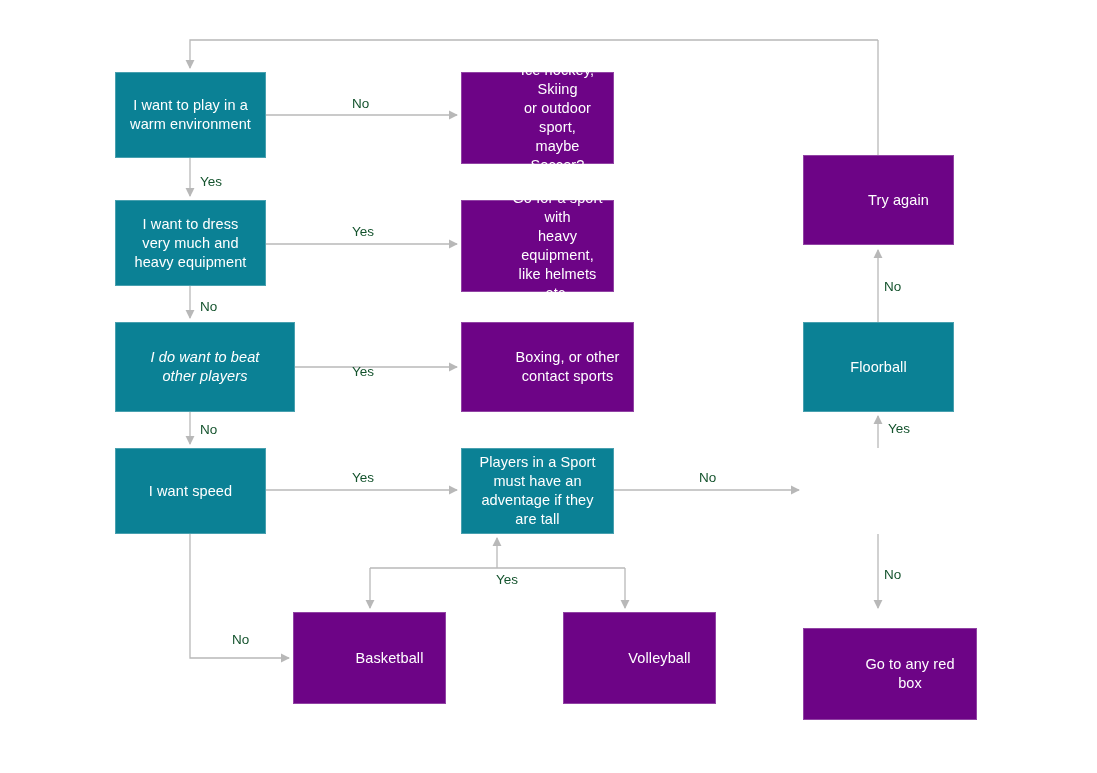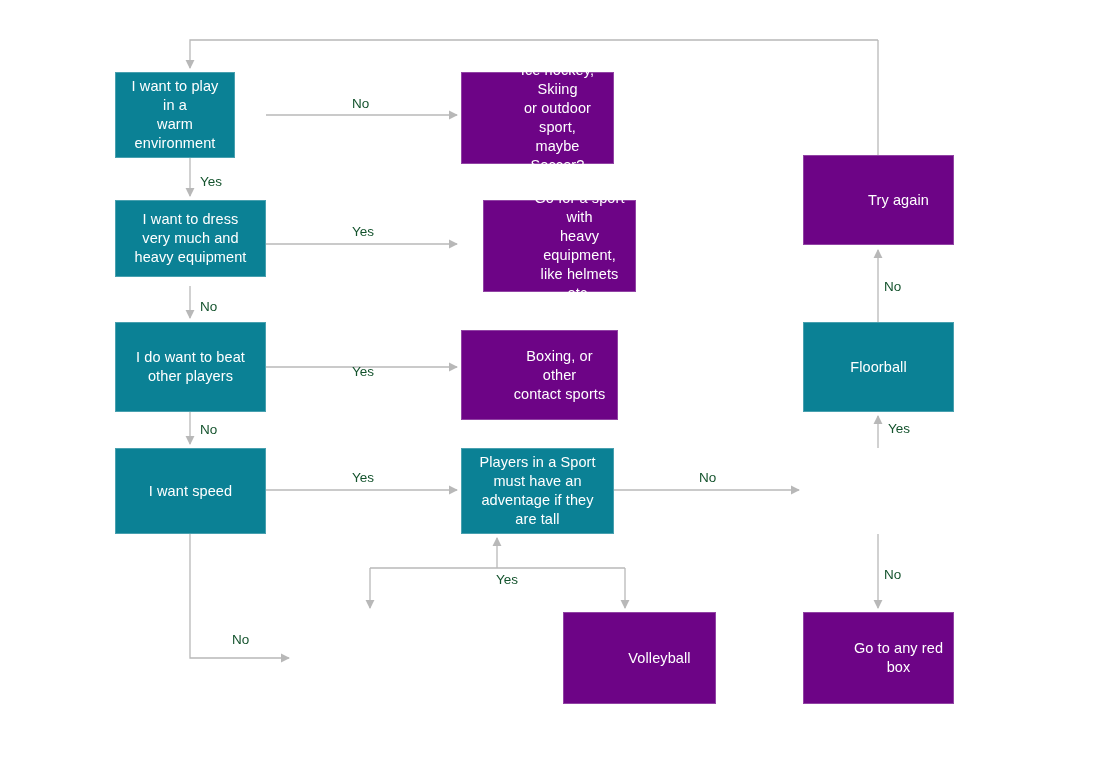--- a/index.html
+++ b/index.html
@@ -93,44 +93,45 @@
 
       <path d="M 878 448 L 878 416" marker-end="url(#arrow)"></path>
 
       <path d="M 878 534 L 878 608" marker-end="url(#arrow)"></path>
 
       <path d="M 878 322 L 878 250" marker-end="url(#arrow)"></path>
 
     </g>
   </svg>
 
-  <div class="node teal" style="left:115px; top:72px;  width:120px; height:86px;">I want to play in a
+  <div class="node teal" style="left:115px; top:72px;  width:151px; height:86px;">I want to play in a
 warm environment</div>
   <div class="node purple" style="left:461px; top:72px;  width:153px; height:92px;">Ice hockey, Skiing
 or outdoor sport,
 maybe Soccer?</div>
-  <div class="node teal" style="left:115px; top:200px; width:151px; height:77px;">I want to dress
+  <div class="node teal" style="left:115px; top:200px; width:151px; height:86px;">I want to dress
 very much and
 heavy equipment</div>
-  <div class="node purple" style="left:461px; top:200px; width:153px; height:92px;margin-left:22px;">Go for a sport with
+  <div class="node purple" style="left:461px; top:200px; width:153px; height:92px;">Go for a sport with
 heavy equipment,
 like helmets etc.</div>
-  <div class="node teal" style="left:115px; top:322px; width:151px; height:90px;">I do want to beat
+  <div class="node teal" style="left:115px; top:322px; width:180px; height:90px;font-style:italic;">I do want to beat
 other players</div>
-  <div class="node purple" style="left:461px; top:330px; width:157px; height:90px;">Boxing, or other
+  <div class="node purple" style="left:461px; top:322px; width:173px; height:90px;">Boxing, or other
 contact sports</div>
   <div class="node teal" style="left:461px; top:448px; width:153px; height:86px;">Players in a  Sport
 must have an
 adventage if they
 are tall</div>
   <div class="node teal" style="left:115px; top:448px; width:151px; height:86px;">I want speed</div>
   <div class="node purple" style="left:803px; top:155px; width:151px; height:90px;">Try again</div>
   <div class="node teal" style="left:803px; top:322px; width:151px; height:90px;">Floorball</div>
+  <div class="node purple" style="left:293px; top:612px; width:153px; height:92px;">Basketball</div>
   <div class="node purple" style="left:547px; top:612px; width:153px; height:92px;margin-left:16px;">Volleyball</div>
-  <div class="node purple" style="left:803px; top:612px; width:151px; height:92px;">Go to any red box</div>
+  <div class="node purple" style="left:803px; top:628px; width:174px; height:92px;">Go to any red box</div>
 
   <div class="edge-label" style="left:352px; top:96px;">No</div>
   <div class="edge-label" style="left:200px; top:174px;">Yes</div>
   <div class="edge-label" style="left:352px; top:224px;">Yes</div>
   <div class="edge-label" style="left:200px; top:299px;">No</div>
   <div class="edge-label" style="left:352px; top:364px;">Yes</div>
   <div class="edge-label" style="left:200px; top:422px;">No</div>
   <div class="edge-label" style="left:352px; top:470px;">Yes</div>
   <div class="edge-label" style="left:232px; top:632px;">No</div>
   <div class="edge-label" style="left:699px; top:470px;">No</div>

